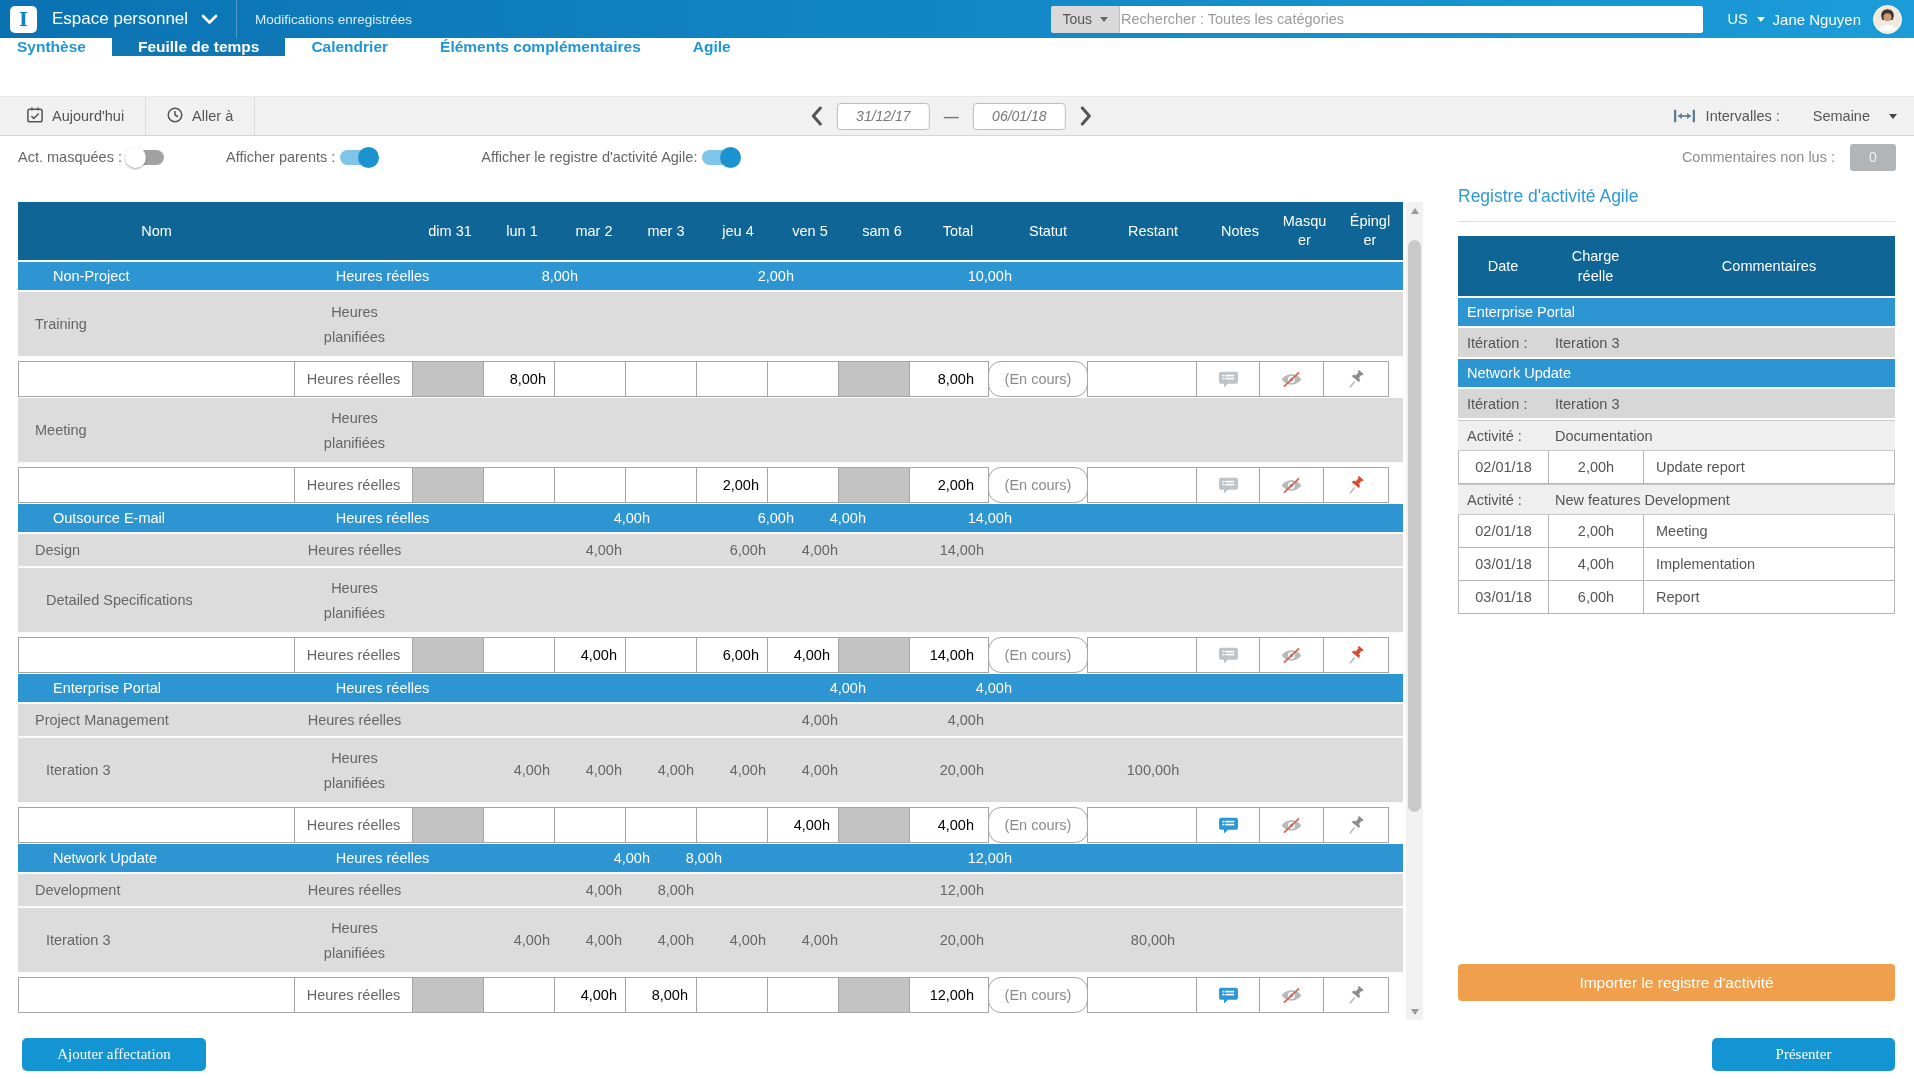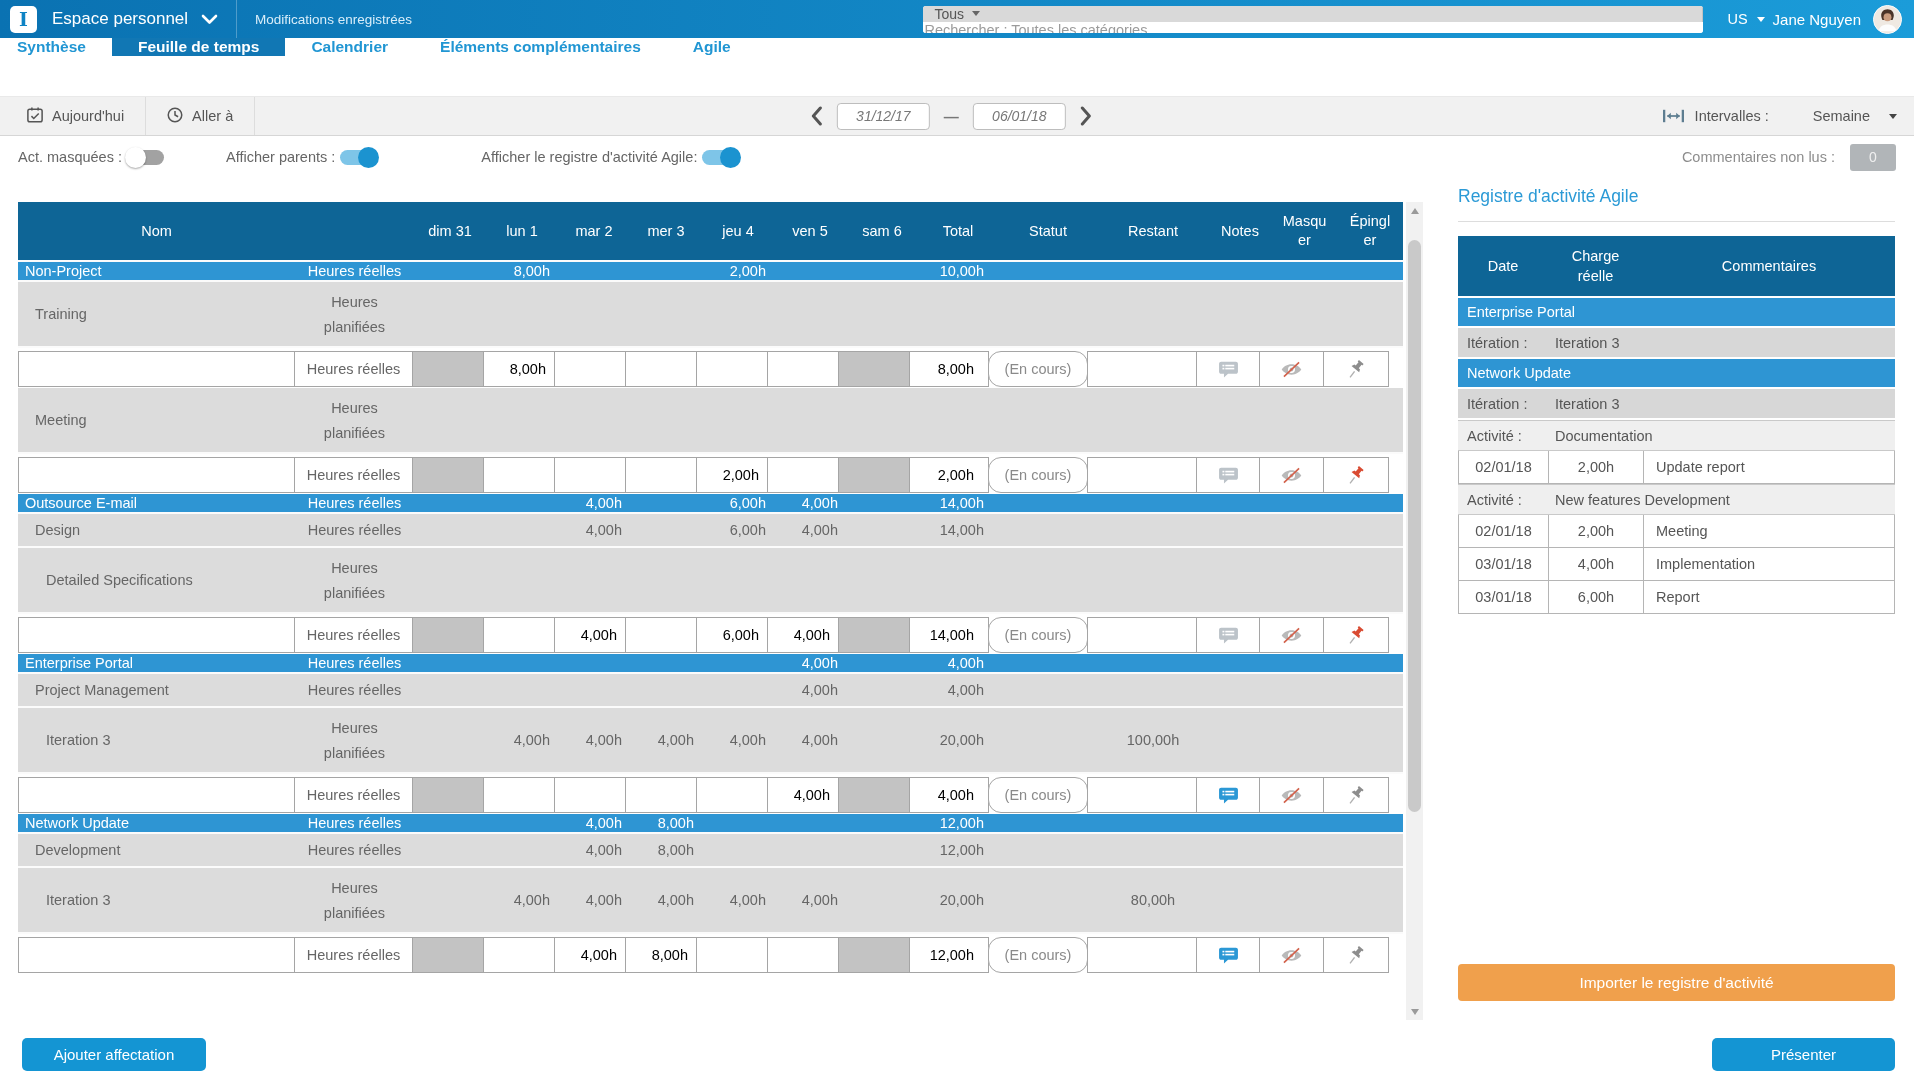--- a/index.html
+++ b/index.html
@@ -10,22 +10,22 @@
   
   .topbar { height:38px; background:linear-gradient(90deg,#0a72b2,#1b9cd9);
             display:flex; align-items:center; color:#fff; }
   .logo { width:27px; height:27px; background:#fff; border-radius:5px; margin-left:10px;
           display:flex; align-items:center; justify-content:center; flex:none; }
   .logo span { font-family:"DejaVu Serif", serif; font-weight:bold; font-size:19px; color:#0d83c4; }
   .ws-name { font-size:17px; margin-left:15px; white-space:nowrap; }
   .ws-caret { margin-left:13px; display:flex; }
   .top-divider { width:1px; height:38px; background:rgba(255,255,255,.28); margin-left:18px; }
   .save-status { font-size:13.5px; color:#d8edf9; margin-left:18px; white-space:nowrap; }
-  .search { margin-left:auto; display:flex; height:27px; width:780px; border-radius:3px;
-            overflow:hidden; background:#fff;flex-direction:column; }
+  .search { margin-left:auto; display:flex; height:27px; width:652px; border-radius:3px;
+            overflow:hidden; background:#fff; }
   .search-scope { background:#d9d9d9; color:#555; font-size:14px; display:flex; align-items:center;
                   gap:8px; padding:0 11px; border-right:1px solid #c2c2c2; cursor:pointer; white-space:nowrap; }
   .caret-down { width:0; height:0; border-left:4px solid transparent; border-right:4px solid transparent;
                 border-top:5px solid #666; }
   .caret-down.white { border-top-color:#fff; }
   .caret-down.dark { border-top-color:#444; }
   .search-input { flex:1; border:none; outline:none; font-size:14.5px; color:#333; padding:0 1px; }
   .search-input::placeholder { color:#9b9b9b; }
   .locale { font-size:14.5px; margin:0 8px 0 24px; display:flex; gap:9px; align-items:center; cursor:pointer; }
   .user-name { font-size:15px; margin:0 12px 0 0; white-space:nowrap; }
@@ -45,21 +45,21 @@
             border-right:1px solid #ddd; cursor:pointer; }
   .tb-center { position:absolute; left:50%; top:0; height:100%; transform:translateX(-52%);
                display:flex; align-items:center; gap:14px; }
   .nav-chevron { display:flex; cursor:pointer; }
   .date-box { width:93px; height:27px; background:#fff; border:1px solid #bdbdbd; border-radius:4px;
               display:flex; align-items:center; justify-content:center; font-style:italic; color:#777;
               font-size:14px; cursor:text; }
   .dash { color:#777; font-weight:bold; font-size:15px; }
   .tb-right { margin-left:auto; display:flex; align-items:center; padding-right:17px; }
   .tb-right .iv-icon { display:flex; margin-right:11px; }
-  .iv-value { margin-left:44px; }
+  .iv-value { margin-left:33px; }
   .tb-right .caret-down { margin-left:19px; }
 
   
   .filterbar { height:42px; display:flex; align-items:center; font-size:14.5px; color:#666; background:#fff; }
   .f-item { display:flex; align-items:center; gap:5px; }
   .f1 { margin-left:18px; } .f2 { margin-left:62px; } .f3 { margin-left:104px; }
   .toggle { width:37px; height:15px; border-radius:8px; position:relative; cursor:pointer; flex:none; }
   .toggle .knob { width:21px; height:21px; border-radius:50%; position:absolute; top:-3px; }
   .toggle.on { background:#7ec5e8; }
   .toggle.on .knob { right:-2px; background:#1b93d0; }
@@ -73,21 +73,21 @@
   .main { position:relative; }
   .grid { position:absolute; left:18px; top:24px; width:1385px; height:818px; overflow:hidden; }
   .c-name{width:277px;} .c-label{width:119px;} .c-day{width:72px;} .c-total{width:80px;}
   .c-statut{width:100px;} .c-restant{width:110px;} .c-notes{width:64px;} .c-mask{width:65px;} .c-pin{width:66px;}
   .g-header { background:#0e6596; color:#fff; height:60px; display:flex; align-items:center;
               font-size:14.5px; border-bottom:2px solid #fbfbfb; }
   .hc { display:flex; align-items:center; justify-content:center; text-align:center; flex:none; }
   .hc.two { flex-direction:column; line-height:19px; }
   .g-row { display:flex; align-items:center; font-size:14.5px; }
   .g-row .cell { flex:none; display:flex; align-items:center; height:100%; }
-  .r-project { background:#2e95d3; color:#fff; height:20px; border-bottom:2px solid #fbfbfb; }
+  .r-project { background:#2e95d3; color:#fff; height:30px; border-bottom:2px solid #fbfbfb;padding-left:28px; }
   .r-parent  { background:#dcdcdc; color:#666; height:34px; border-bottom:2px solid #fbfbfb; }
   .r-parent.tall { height:66px; }
   .pl-proj { padding-left:7px; } .ind1 { padding-left:17px; } .ind2 { padding-left:28px; }
   .lblcol { flex-direction:column; justify-content:center; gap:9px; text-align:center; line-height:16px; }
   .lblcol div { width:100%; text-align:center; }
   .dv { justify-content:flex-end; padding-right:8px; }
   .tv { justify-content:flex-end; padding-right:14px; }
   .ctr { justify-content:center; }
   .r-input { height:40px; background:#fff; padding-top:2px; }
   .r-input .ibox { flex:none; height:36px; border:1px solid #a5a5a5; background:#fff;
@@ -129,21 +129,21 @@
   .a-entry .a-c1 { justify-content:center; border-right:1px solid #b5b5b5; }
   .a-entry .a-c2 { justify-content:center; border-right:1px solid #b5b5b5; }
   .a-entry .a-c3 { padding-left:12px; }
 
   .import-btn { position:absolute; left:1458px; top:964px; width:437px; height:37px; background:#f0a04c;
                 border:none; border-radius:4px; color:#fff; font-size:15.5px; cursor:pointer;
                 font-family:"Liberation Sans", sans-serif; }
 
   
   .add-btn, .present-btn { position:absolute; height:33px; background:#1495d3; border:none; border-radius:5px;
-                           color:#fff; font-size:15px; cursor:pointer; font-family:Liberation Sans, sans-serif; }
+                           color:#fff; font-size:15px; cursor:pointer; font-family:Liberation Serif, serif; }
   .add-btn { left:22px; top:1038px; width:184px; }
   .present-btn { left:1712px; top:1038px; width:183px; }
 </style>
 </head>
 <body>
 
 <div class="page">
 
   <header class="topbar">
     <div class="logo">

